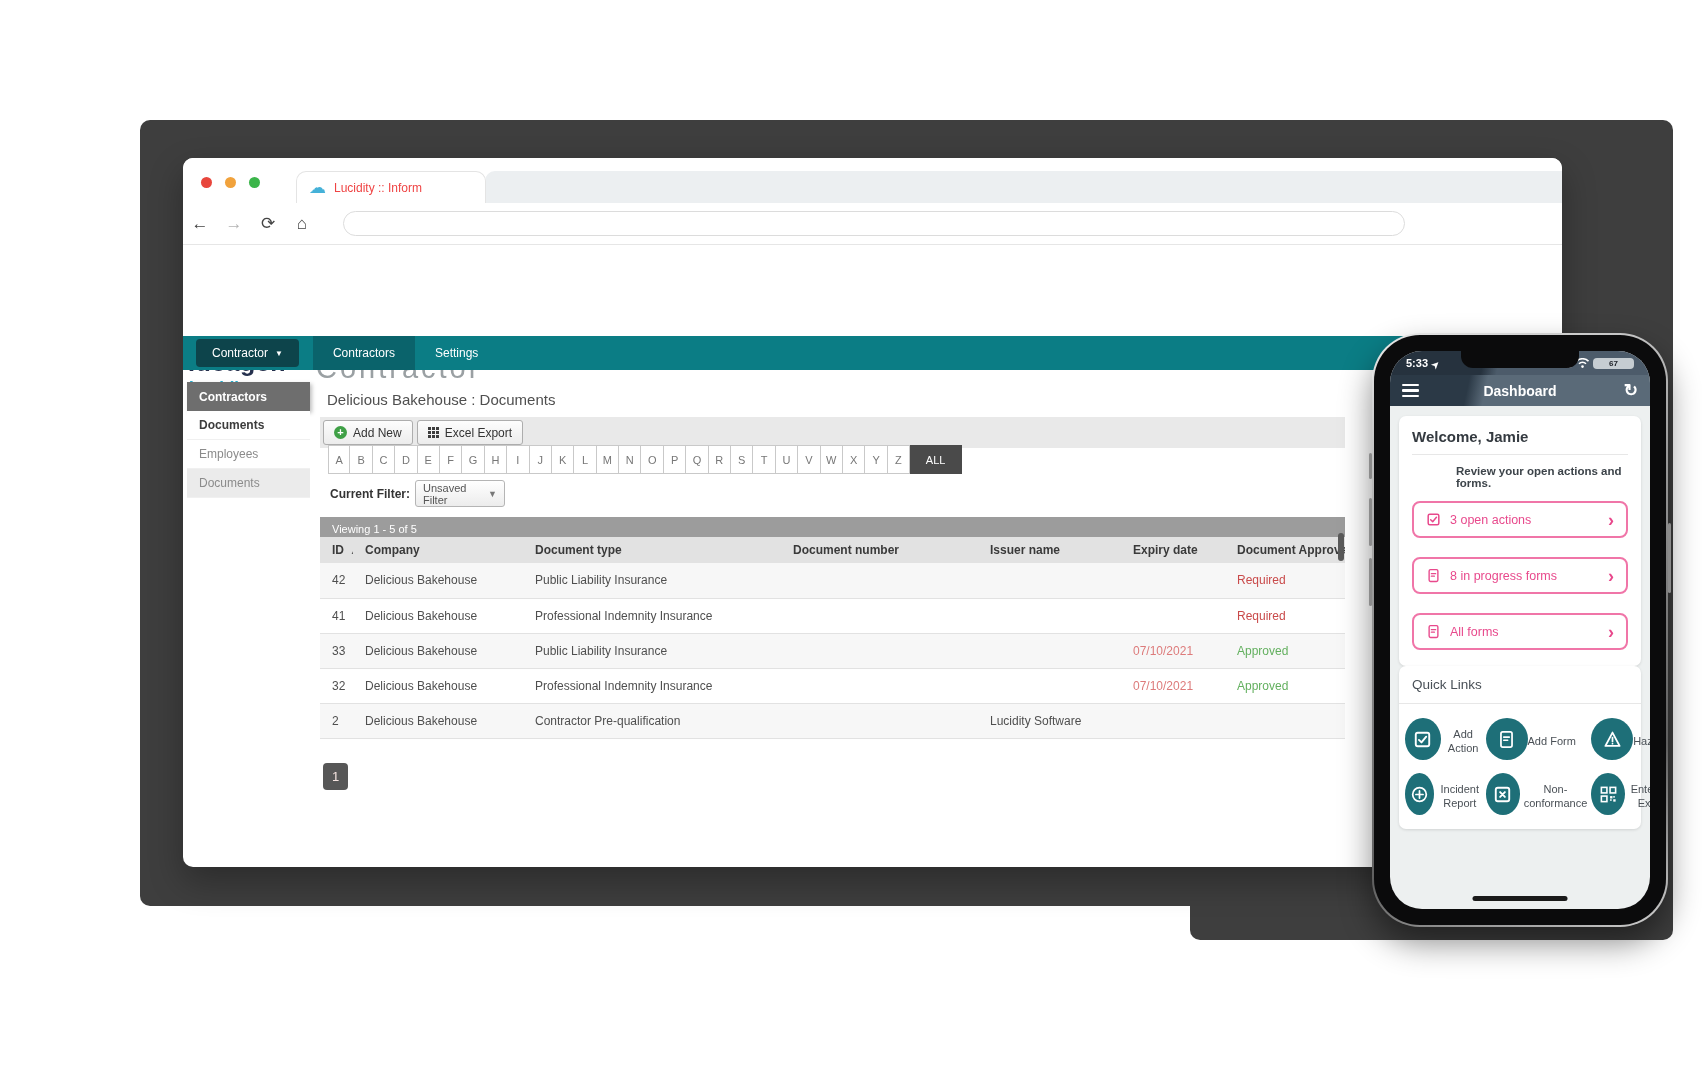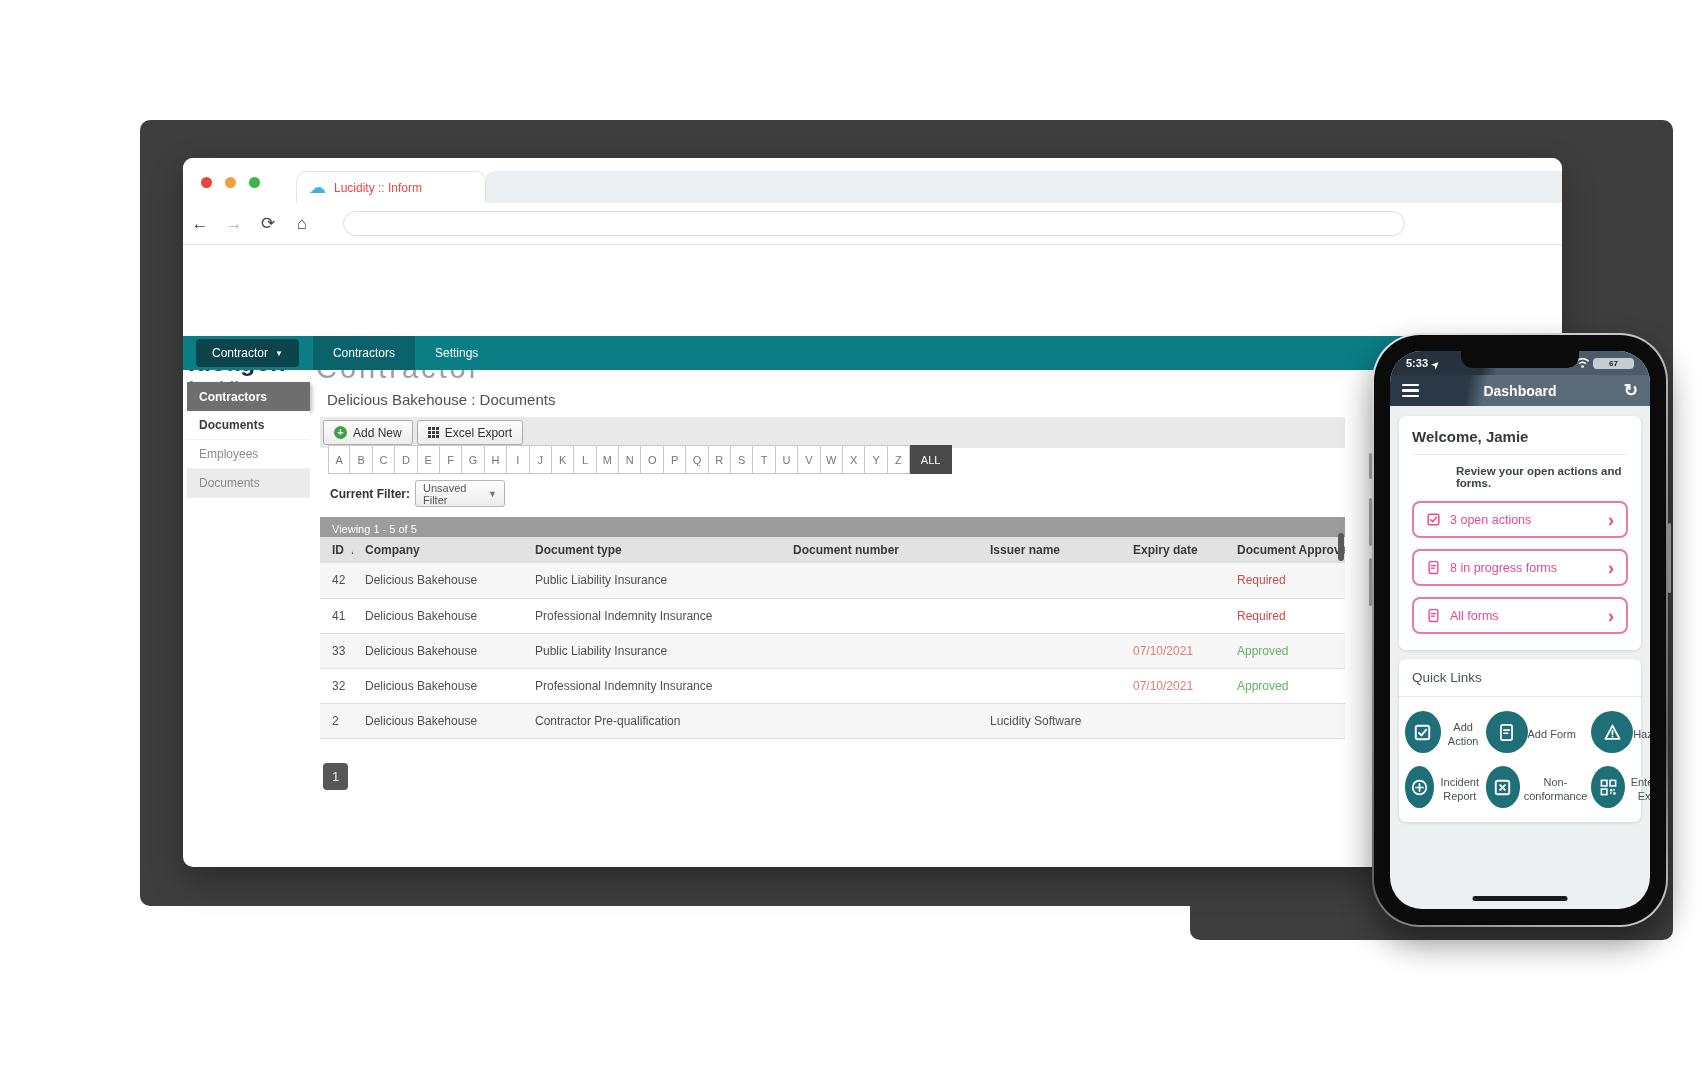--- a/index.html
+++ b/index.html
@@ -55,21 +55,21 @@
   .page-title{position:absolute;left:144px;top:233px;font-size:15px;color:#4f4f4f;}
   .toolband{position:absolute;left:137px;top:259px;width:1025px;height:31px;background:#e9e9e9;display:flex;align-items:center;gap:4px;padding-left:3px;}
   .gbtn{height:25px;border:1px solid #adadad;border-radius:3px;background:linear-gradient(#fdfdfd,#ececec);font-size:12px;color:#333;display:flex;align-items:center;gap:6px;padding:0 10px;cursor:pointer;}
   .plus-circle{width:13px;height:13px;border-radius:50%;background:#3fa046;color:#fff;font-size:11px;line-height:13px;text-align:center;font-weight:bold;}
   .grid-ico{display:inline-grid;grid-template-columns:repeat(3,3px);grid-auto-rows:3px;gap:1px;}
   .grid-ico i{background:#3d3d3d;}
 
   .alpharow{position:absolute;left:145px;top:287px;height:29px;display:flex;}
   .alpha{width:22.4px;height:29px;border:1px solid #c9c9c9;border-left:none;display:flex;align-items:center;justify-content:center;font-size:11px;color:#777;background:#fff;cursor:pointer;}
   .alpha:first-child{border-left:1px solid #c9c9c9;}
-  .alpha.all{width:42px;background:#4a4a4a;color:#fff;border-color:#4a4a4a;}
+  .alpha.all{width:52px;background:#4a4a4a;color:#fff;border-color:#4a4a4a;}
 
   .filter-label{position:absolute;left:147px;top:329px;font-size:12px;font-weight:bold;color:#333;}
   .filter-dd{position:absolute;left:232px;top:322px;width:90px;height:27px;border:1px solid #b5b5b5;border-radius:3px;background:linear-gradient(#fff,#ececec);font-size:11px;color:#555;display:flex;align-items:center;justify-content:space-between;padding:0 7px;cursor:pointer;}
 
   .viewbar{position:absolute;left:137px;top:359px;width:1025px;height:24px;background:#9c9c9c;color:#fff;font-size:11px;display:flex;align-items:center;padding-left:12px;}
   .tablewrap{position:absolute;left:137px;top:379px;width:1025px;overflow:hidden;}
   table{border-collapse:collapse;width:1025px;table-layout:fixed;}
   th{background:#e2e2e2;font-size:12px;font-weight:bold;color:#3a3a3a;text-align:left;height:26px;padding-left:12px;white-space:nowrap;overflow:hidden;}
   td{font-size:12px;color:#4f4f4f;height:35px;padding-left:12px;border-bottom:1px solid #e2e2e2;white-space:nowrap;overflow:hidden;}
   tr.odd td{background:#f7f7f7;}
@@ -90,25 +90,25 @@
   .appnav{height:31px;background:linear-gradient(102deg,#2b3946 0%,#2b3946 30%,#5a6a78 37%,#5a6a78 100%);color:#fff;display:flex;align-items:center;justify-content:space-between;padding:0 12px;}
   .appnav-title{font-size:14px;font-weight:bold;position:absolute;left:50%;transform:translateX(-50%);}
   .hamburger{display:flex;flex-direction:column;gap:3px;cursor:pointer;}
   .hamburger i{width:17px;height:2.5px;background:#fff;border-radius:1px;}
   .refresh{font-size:17px;font-weight:bold;cursor:pointer;}
   .phonebody{flex:1;padding:10px 9px;overflow:hidden;}
   .pcard{background:#fff;border-radius:7px;box-shadow:0 1px 3px rgba(0,0,0,.12);}
   .pcard.welcome{padding:12px 13px 14px;}
   .welcome-title{font-size:15px;font-weight:bold;color:#343a40;padding-bottom:9px;border-bottom:1px solid #e7e7e7;}
   .review-text{font-size:11.5px;font-weight:bold;color:#3d444a;margin:10px 0 12px;padding-left:44px;}
-  .action-btn{display:flex;align-items:center;border:2px solid #f075a8;border-radius:8px;height:37px;padding:0 12px;margin-bottom:11px;color:var(--pink);cursor:pointer;background:#fff;}
+  .action-btn{display:flex;align-items:center;border:2px solid #f075a8;border-radius:8px;height:37px;padding:0 12px;margin-bottom:19px;color:var(--pink);cursor:pointer;background:#fff;}
   .action-btn:last-child{margin-bottom:2px;}
   .action-label{font-size:12.5px;margin-left:9px;flex:1;}
   .chev{font-size:18px;font-weight:bold;line-height:1;}
-  .pcard.quick{margin-top:9px;padding-bottom:14px;}
+  .pcard.quick{padding-bottom:14px;}
   .quick-title{font-size:13.5px;color:#495057;padding:11px 13px;border-bottom:1px solid #e7e7e7;}
   .quick-grid{display:grid;grid-template-columns:repeat(3,1fr);row-gap:13px;padding:14px 6px 0;}
   .qitem{display:flex;flex-direction:row;align-items:center;cursor:pointer;}
   .qcircle{width:42px;height:42px;border-radius:50%;background:var(--teal-circle);color:#fff;display:flex;align-items:center;justify-content:center;}
   .qlabel{font-size:11px;color:#4a5056;margin-top:6px;text-align:center;line-height:1.25;}
   .home-ind{position:absolute;left:50%;transform:translateX(-50%);bottom:8px;width:95px;height:5px;background:#1a1a1a;border-radius:3px;}
   .sidebtn{position:absolute;background:#8b8b8b;border-radius:2px;}
   svg.ic{display:block;}
 </style>
 </head>

